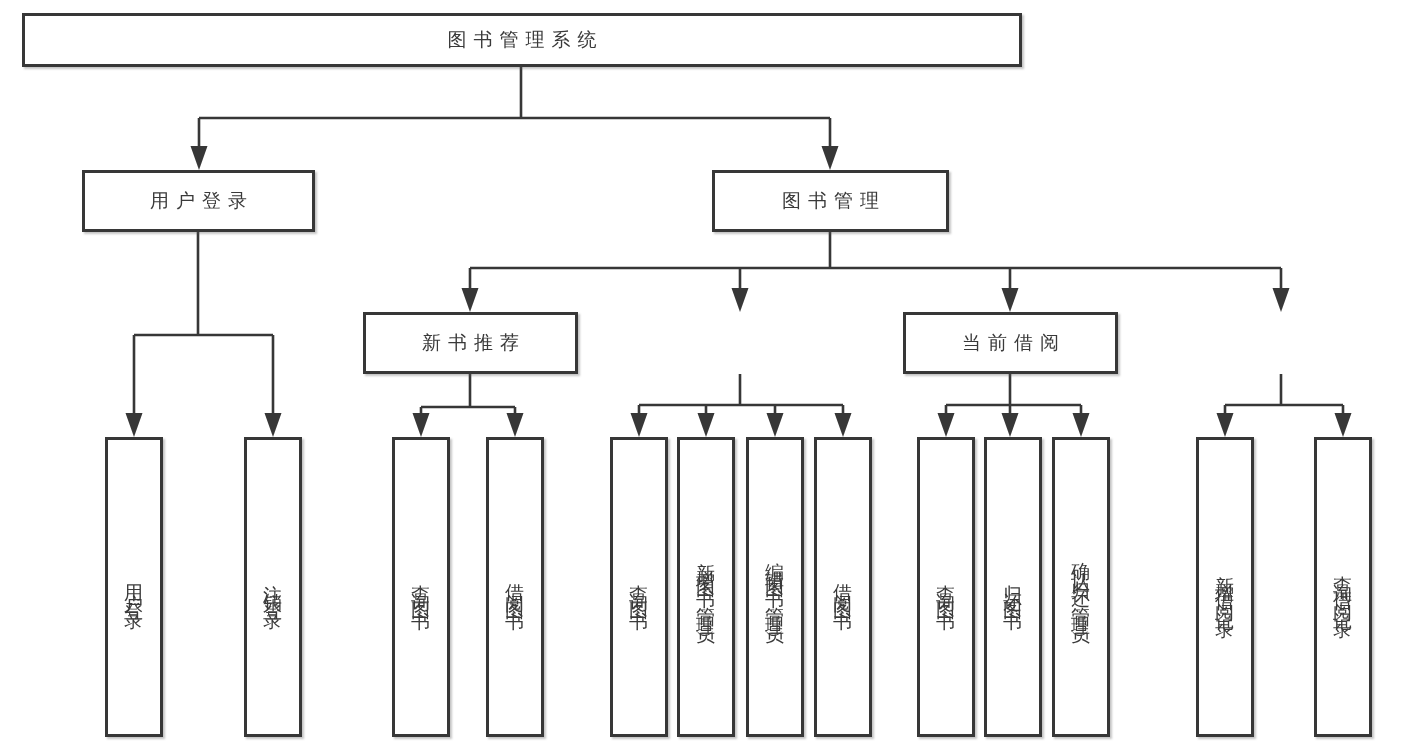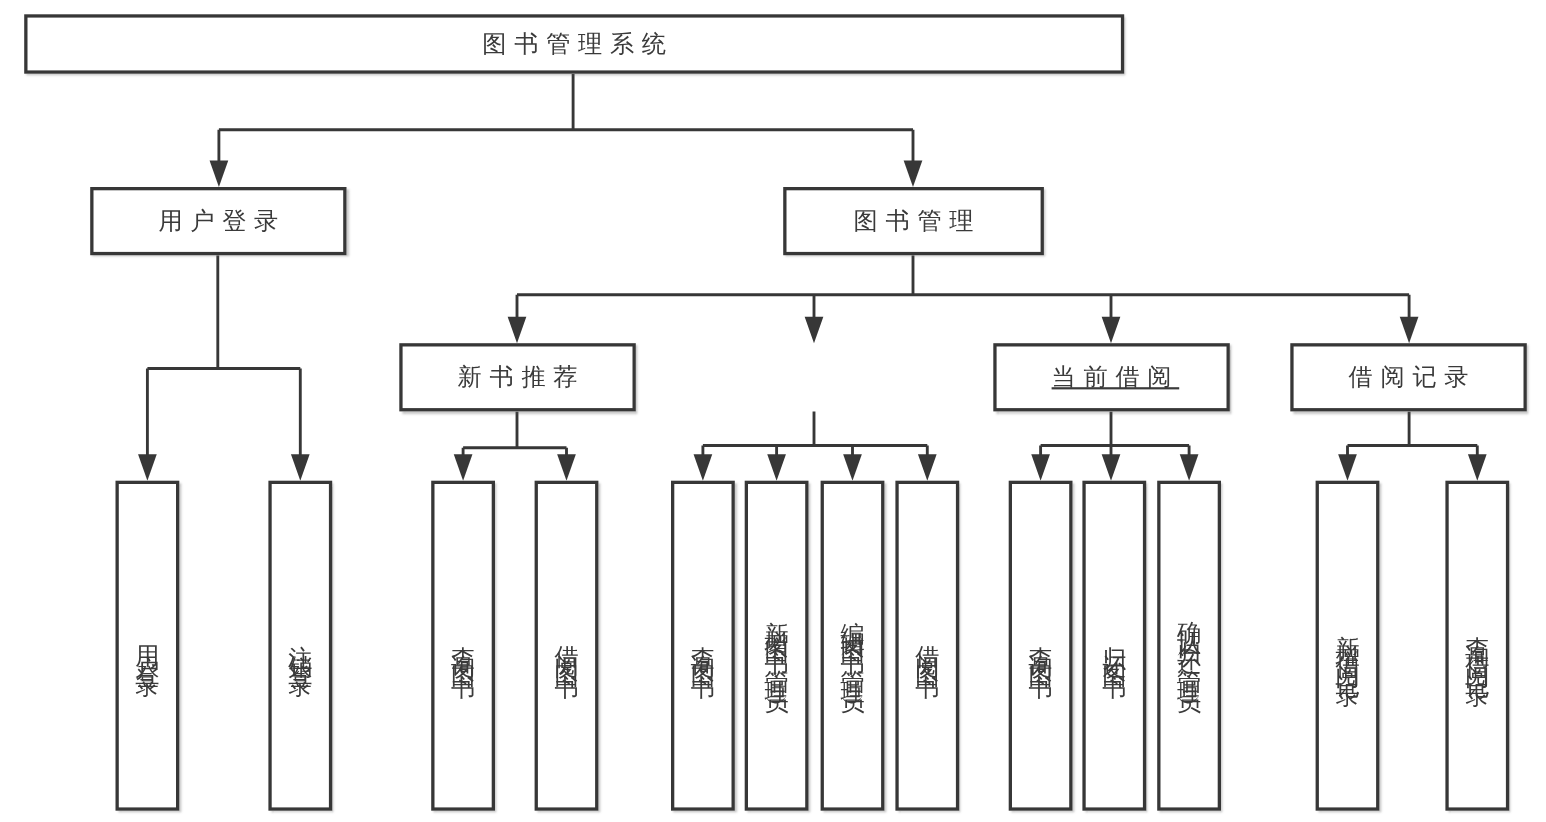--- a/index.html
+++ b/index.html
@@ -29,42 +29,42 @@
     pointer-events: none;
   }
   .node {
     position: absolute;
     background: #fff;
     border: 3px solid var(--line);
     box-shadow: 2px 2px 2px rgba(90,90,90,0.35);
     display: flex;
     align-items: center;
     justify-content: center;
-    font-size: 22px;
+    font-size: 19px;
     letter-spacing: 7px;
     text-indent: 7px;
     color: var(--text);
     white-space: nowrap;
   }
   .node.vert {
     writing-mode: vertical-rl;
     text-orientation: mixed;
     letter-spacing: 9px;
     text-indent: 0;
     white-space: normal;
     line-height: 1;
   }
   
   .n-root   { left:22px;  top:13px;  width:1000px; height:54px; }
   .n-login  { left:82px;  top:170px; width:233px;  height:62px; }
   .n-mgmt   { left:712px; top:170px; width:237px;  height:62px; }
   .n-l3     { top:312px; width:215px; height:62px; }
   .n-new    { left:363px; }
   .n-bor    { left:633px; }
-  .n-cur    { left:903px;text-decoration:underline; }
+  .n-cur    { left:903px; }
   .n-rec    { left:1173px; }
   .leaf     { top:437px; width:58px; height:300px; }
   .lf1  { left:105px; }  .lf2  { left:244px; }
   .lf3  { left:392px; }  .lf4  { left:486px; }
   .lf5  { left:610px; }  .lf6  { left:677px; }
   .lf7  { left:746px; }  .lf8  { left:814px; }
   .lf9  { left:917px; }  .lf10 { left:984px; }
   .lf11 { left:1052px; } .lf12 { left:1196px; }
   .lf13 { left:1314px; }
   .watermark {
@@ -122,21 +122,20 @@
     </g>
   </svg>
 
   <div class="node n-root">图书管理系统</div>
 
   <div class="node n-login">用户登录</div>
   <div class="node n-l3 n-new">新书推荐</div>
 
   <div class="node n-mgmt">图书管理</div>
   <div class="node n-l3 n-cur">当前借阅</div>
-  <div class="node n-l3 n-rec">借阅记录</div>
 
   <div class="node vert leaf lf1">用户登录</div>
   <div class="node vert leaf lf2">注销登录</div>
 
   <div class="node vert leaf lf3">查询图书</div>
   <div class="node vert leaf lf4">借阅图书</div>
 
   <div class="node vert leaf lf5">查询图书</div>
   <div class="node vert leaf lf6">新增图书（管理员）</div>
   <div class="node vert leaf lf7">编辑图书（管理员）</div>

